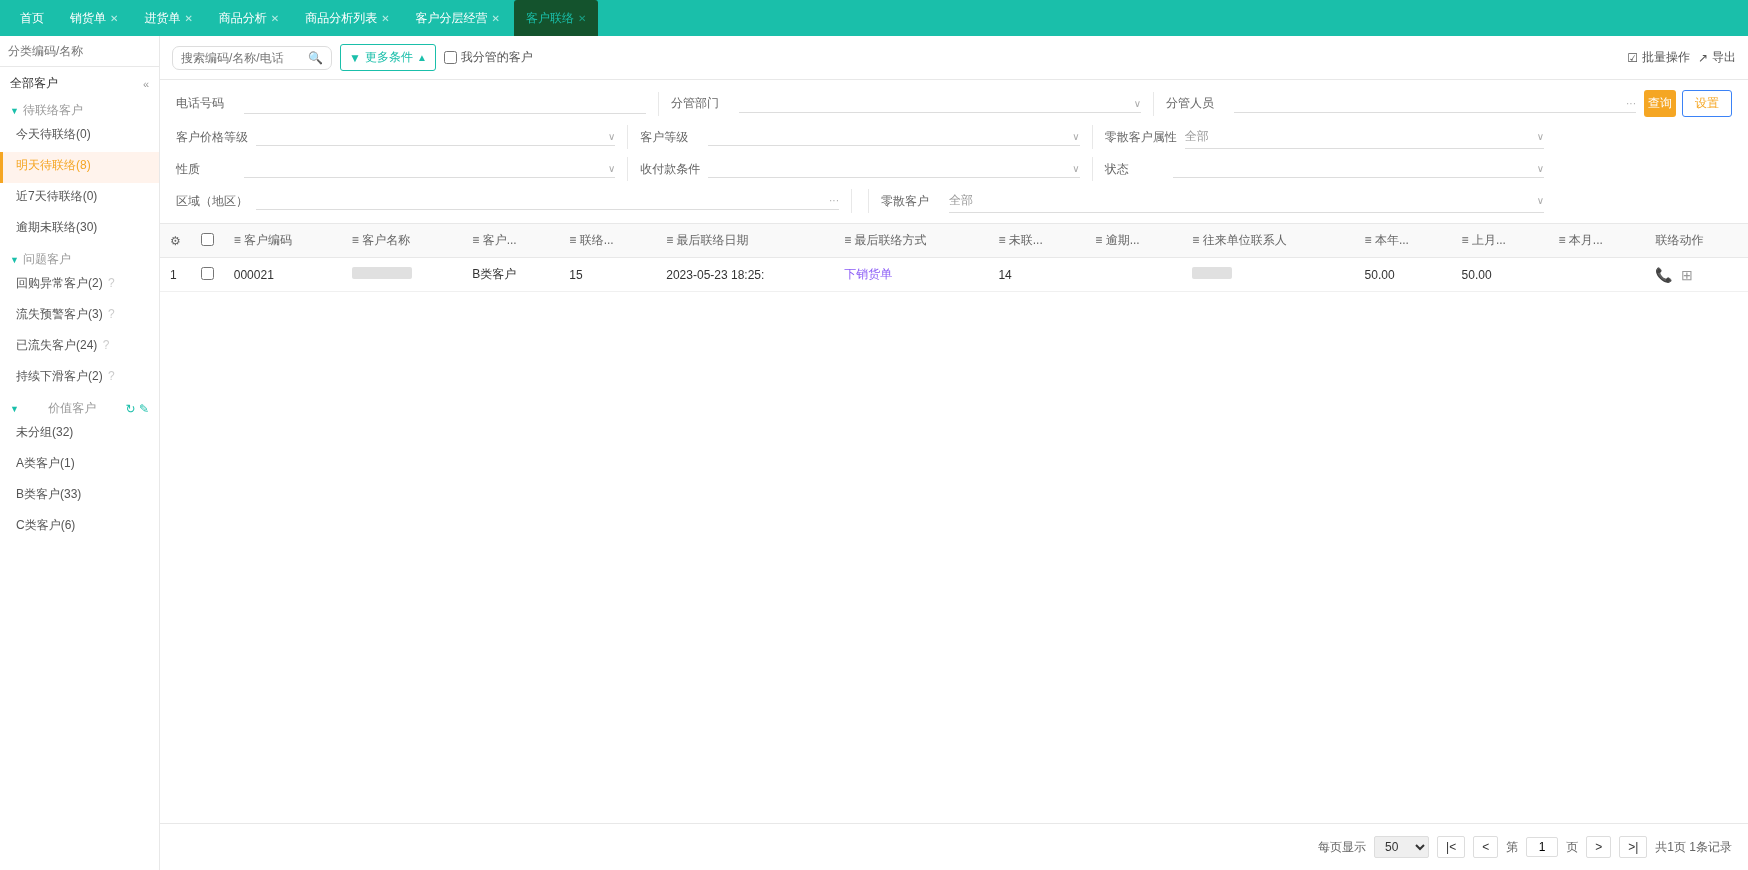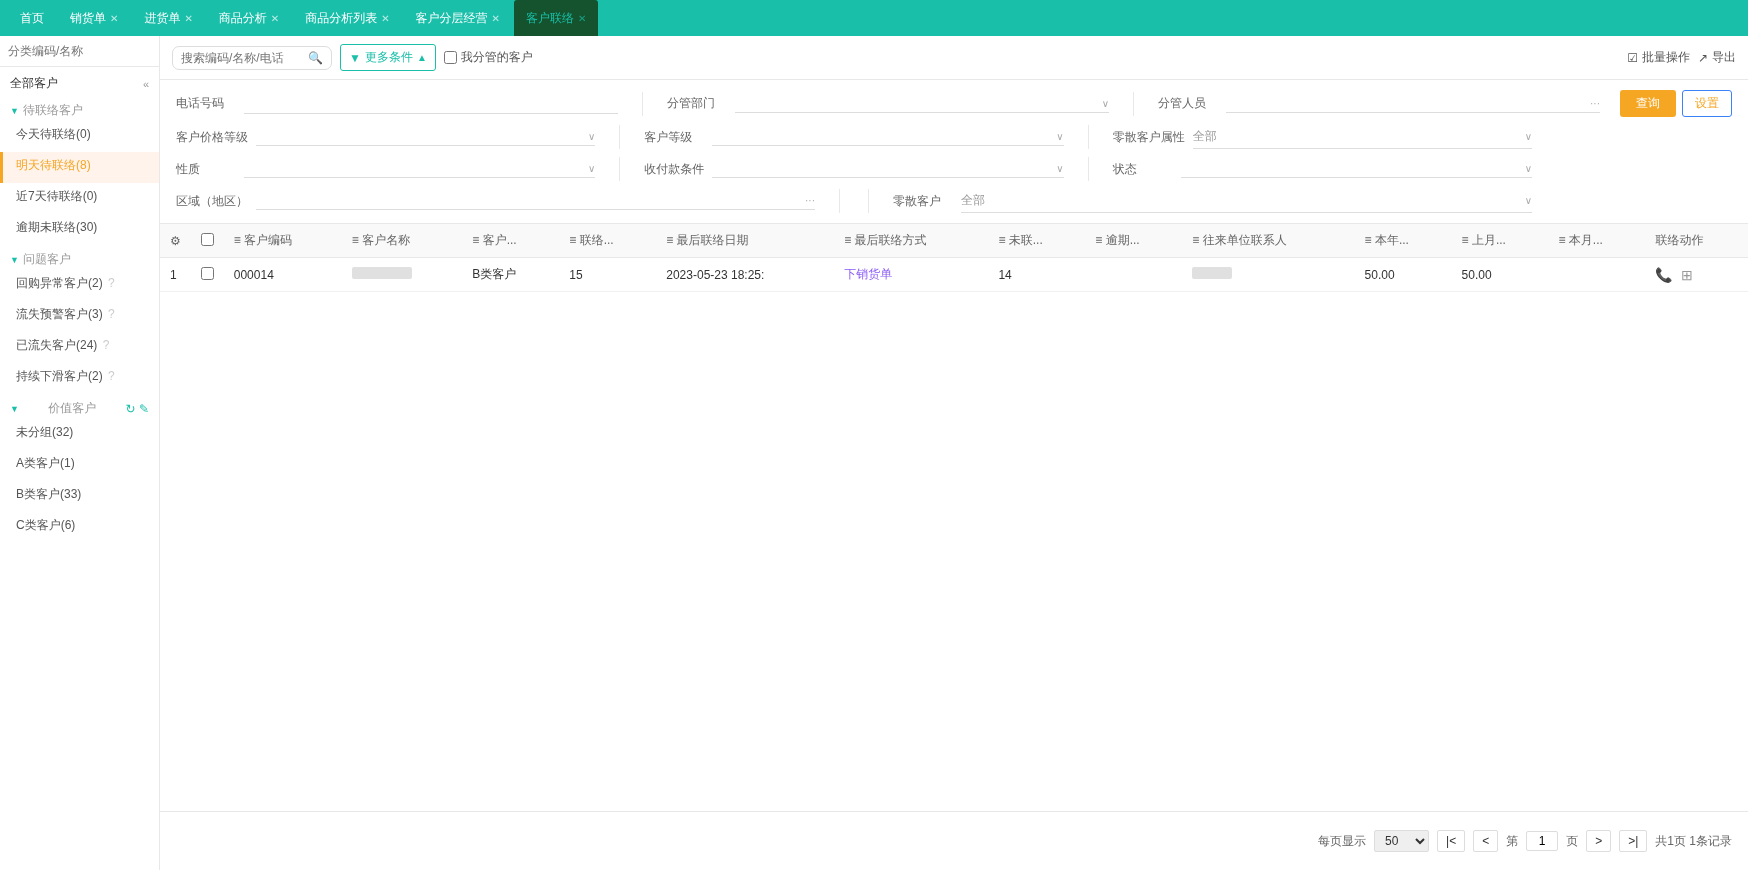--- a/index.html
+++ b/index.html
@@ -159,21 +159,21 @@
 
     
     .filter-panel {
       background: #fff;
       padding: 10px 16px;
       border-bottom: 1px solid #e8e8e8;
     }
     .filter-row {
       display: flex;
       align-items: center;
-      gap: 20px;
+      gap: 8px;
       margin-bottom: 8px;
     }
     .filter-row:last-child { margin-bottom: 0; }
     .filter-field {
       display: flex;
       align-items: center;
       flex: 1;
       gap: 8px;
       min-width: 0;
     }
@@ -207,21 +207,21 @@
     .filter-divider { width: 1px; background: #e8e8e8; height: 24px; margin: 0 4px; }
     .filter-action {
       display: flex;
       align-items: center;
       gap: 6px;
     }
     .btn-query {
       background: #f5a623;
       color: #fff;
       border: none;
-      padding: 5px 16px;
+      padding: 5px 4px;
       border-radius: 3px;
       cursor: pointer;
       font-size: 12px;
     }
     .btn-settings {
       background: #fff;
       color: #f5a623;
       border: 1px solid #3b82f6;
       padding: 4px 12px;
       border-radius: 3px;
@@ -259,21 +259,21 @@
       white-space: nowrap;
     }
     td.link-cell { color: #8b5cf6; cursor: pointer; }
     .row-actions { display: flex; gap: 8px; align-items: center; }
     .action-icon { color: #999; cursor: pointer; font-size: 14px; }
 
     
     .pagination {
       background: #fff;
       border-top: 1px solid #e8e8e8;
-      padding: 18px 16px;
+      padding: 12px 16px;
       display: flex;
       align-items: center;
       justify-content: flex-end;
       gap: 8px;
     }
     .page-label { color: #666; }
     .page-select {
       border: 1px solid #ddd;
       padding: 2px 6px;
       border-radius: 2px;
@@ -586,21 +586,21 @@
               <span>联络动作</span>
             </th>
           </tr>
         </thead>
         <tbody>
           <tr>
             <td>1</td>
             <td>
               <input type="checkbox" style="">
             </td>
-            <td>000014</td>
+            <td>000021</td>
             <td>
               <span style="display:inline-block; width:60px; background:#e0e0e0; height:12px; border-radius:2px;"></span>
             </td>
             <td>B类客户</td>
             <td>15</td>
             <td>2023-05-23 18:25:</td>
             <td class="link-cell">下销货单</td>
             <td>14</td>
             <td></td>
             <td>

